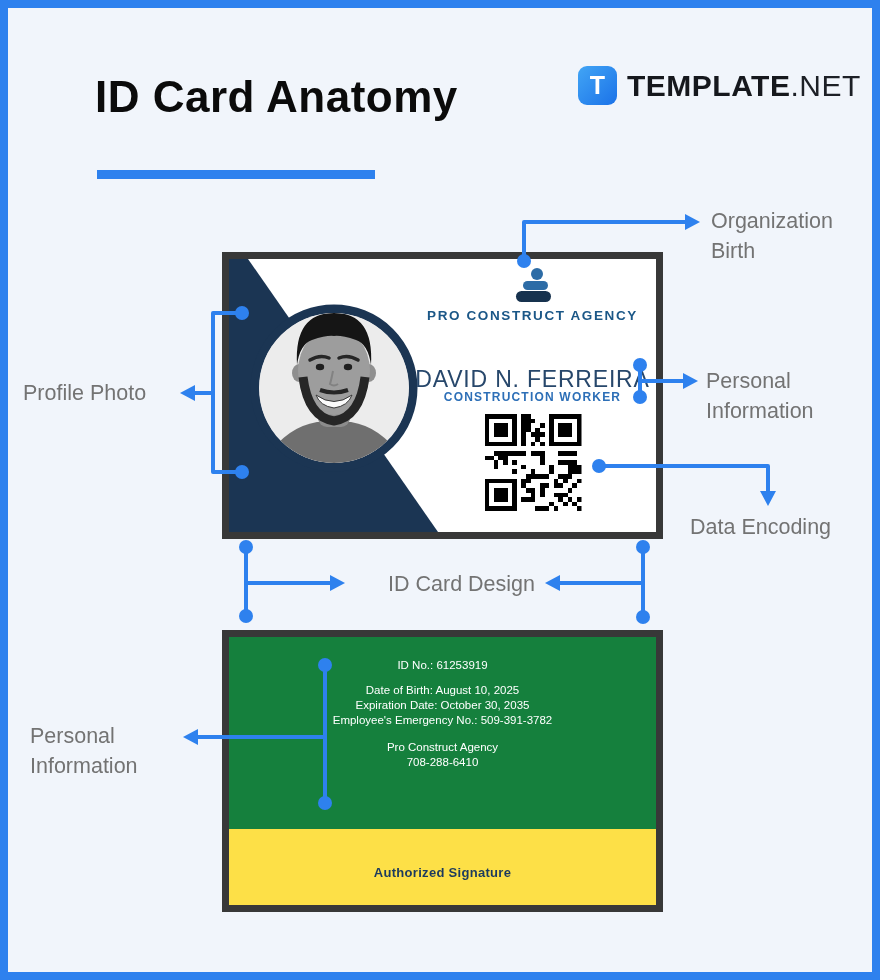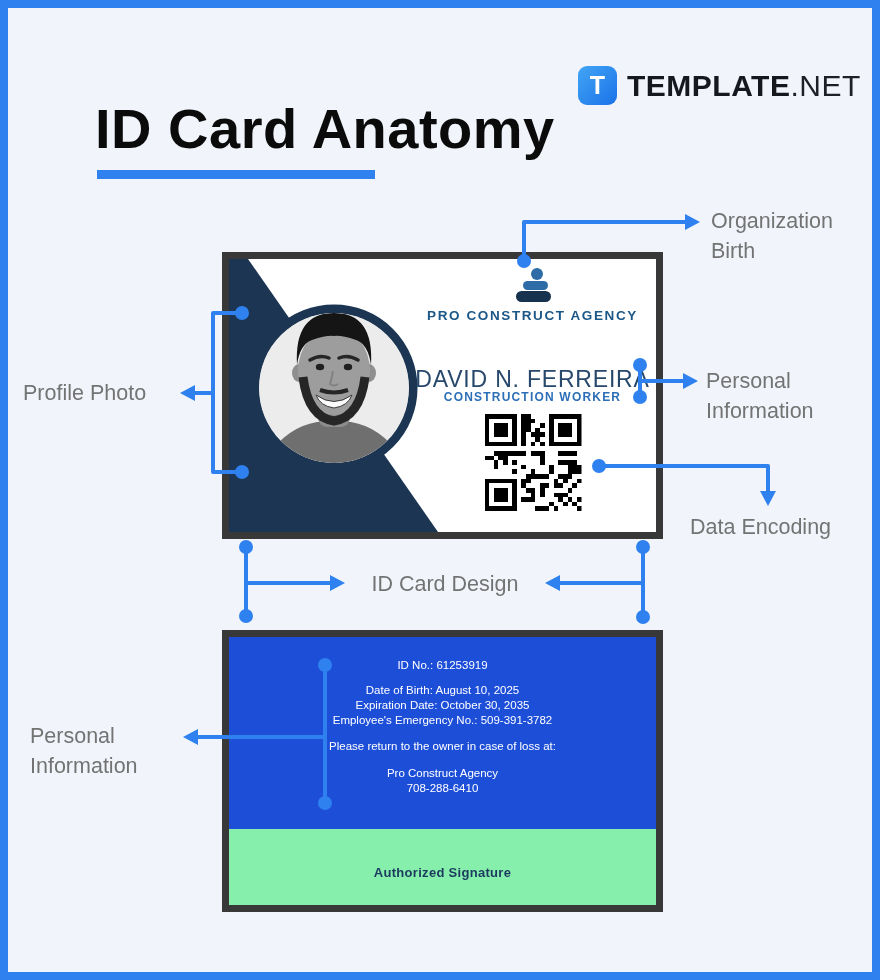--- a/index.html
+++ b/index.html
@@ -10,22 +10,22 @@
     position:relative;
     overflow:hidden;
   }
   .frame {
     position:absolute; inset:0;
     border:8px solid #2e81ee;
     pointer-events:none; z-index:50;
   }
   
   .page-title {
-    position:absolute; left:95px; top:96px;
-    font-size:56px; font-weight:700; color:#0b0b0b;
+    position:absolute; left:95px; top:72px;
+    font-size:44px; font-weight:700; color:#0b0b0b;
     letter-spacing:0.5px;
   }
   .title-underline {
     position:absolute; left:97px; top:170px;
     width:278px; height:9px; background:#2e81ee;
   }
   .brand { position:absolute; left:578px; top:66px; display:flex; align-items:center; gap:10px; }
   .brand-tile {
     width:39px; height:39px; border-radius:9px;
     background:linear-gradient(135deg,#42a5f5,#1b72e8);
@@ -49,38 +49,38 @@
   }
   .front-col > * { position:absolute; left:50%; transform:translateX(-50%); white-space:nowrap; }
   .org-logo-icon { top:8px; }
   .org-name { top:49px; font-size:13.5px; font-weight:700; letter-spacing:1.6px; color:#1b5787; }
   .emp-name { top:107px; font-size:23px; font-weight:400; letter-spacing:0.8px; color:#27476b; }
   .emp-role { top:131px; font-size:12px; font-weight:700; letter-spacing:1.2px; color:#2d6fb7; }
   .qr { top:155px; width:97px; height:97px; background:#fff; }
   
   .back-navy {
     position:absolute; left:0; top:0; width:427px; height:192px;
-    background:#1d4ed8; color:#ffffff;
+    background:#15803d; color:#ffffff;
     text-align:center; font-size:11.5px; padding-top:21px; line-height:15px;
   }
   .back-navy .gap-a { margin-top:10px; }
   .back-navy .gap-b { margin-top:11px; }
   .back-navy .gap-c { margin-top:12px; }
   .back-strip {
     position:absolute; left:0; top:192px; width:427px; height:76px;
-    background:#86efac; text-align:center;
+    background:#fde047; text-align:center;
   }
   .sig-label { margin-top:36px; font-size:13px; font-weight:700; color:#1c3a5e; letter-spacing:0.3px; }
   
   .label {
     position:absolute; font-size:21.5px; color:#737373; line-height:30px;
     z-index:40;
   }
   .label.right { text-align:left; }
-  .label.center { text-align:center; }
+  .label.center { text-align:right; }
   
   .overlay { position:absolute; left:0; top:0; z-index:30; pointer-events:none; }
 </style>
 </head>
 <body>
 
 <div class="frame"></div>
 
 <h1 class="page-title">ID Card Anatomy</h1>
 <div class="title-underline"></div>
@@ -342,21 +342,20 @@
   </div>
 </div>
 
 <div class="card card-back">
   <div class="card-inner">
     <div class="back-navy">
       <div>ID No.: 61253919</div>
       <div class="gap-a">Date of Birth: August 10, 2025</div>
       <div>Expiration Date: October 30, 2035</div>
       <div>Employee's Emergency No.: 509-391-3782</div>
-      <div class="gap-b">Please return to the owner in case of loss at:</div>
       <div class="gap-c">Pro Construct Agency</div>
       <div>708-288-6410</div>
     </div>
     <div class="back-strip">
       <div class="sig-label">Authorized Signature</div>
     </div>
   </div>
 </div>
 
 <div class="label" style="left:711px; top:206px;">

